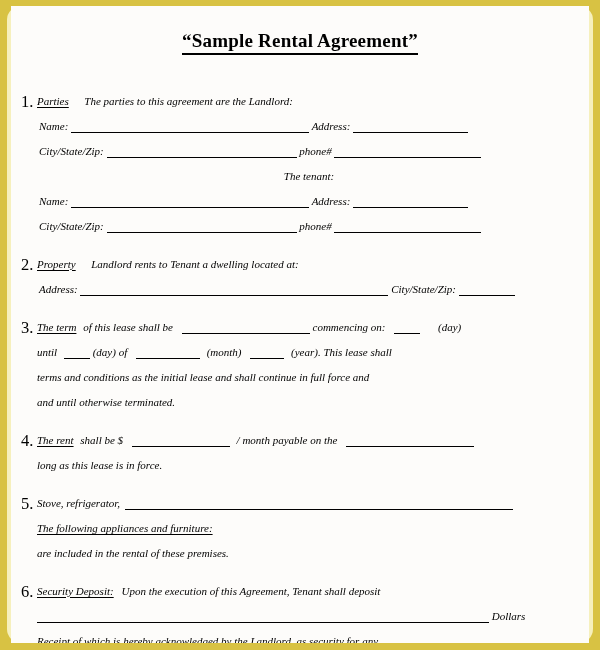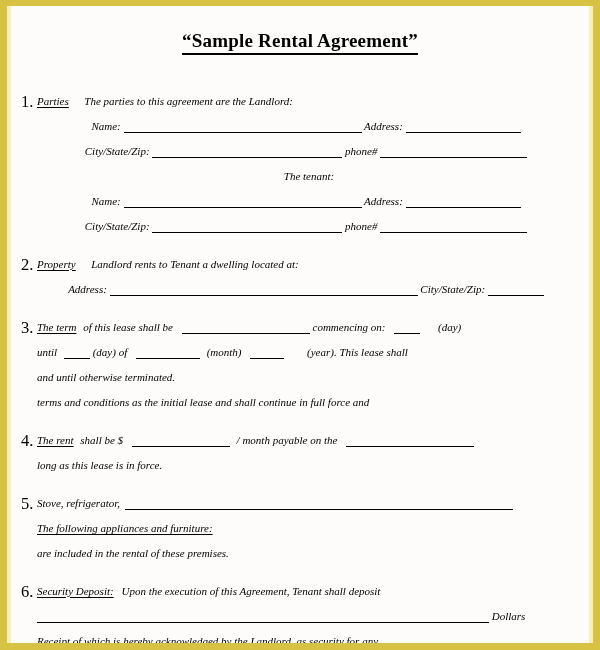--- a/index.html
+++ b/index.html
@@ -23,20 +23,21 @@
     background: #d8c243;
     padding: 6px 7px 7px 7px;
   }
   
   #document-inner-stripe {
     width: 100%;
     height: 100%;
     box-sizing: border-box;
     background: #f6f0bd;
     padding: 0px 4px 0px 4px;
+    border-radius: 14px;
   }
   #document-page {
     position: relative;
     width: 100%;
     height: 100%;
     box-sizing: border-box;
     background: #fdfcfa;
     padding: 0;
     overflow: hidden;
   }
@@ -98,21 +99,21 @@
     text-decoration: underline;
     text-underline-offset: 2px;
   }
   
   .blank {
     display: inline-block;
     border-bottom: 1.4px solid #000;
     vertical-align: -3px;
     height: 14px;
   }
-  .indent-1 { padding-left: 2px; text-align: center; }
+  .indent-1 { padding-left: 2px; }
   .indent-2 { padding-left: 8px; text-align: center; }
 </style>
 </head>
 <body>
 
 <div id="document-frame">
   <div id="document-inner-stripe">
     <div id="document-page">
 
       <div id="doc-title-wrap">
@@ -185,24 +186,24 @@
               <span class="blank" style="width:26px;margin-left:6px"></span>
               <span style="margin-left:15px">(day)</span>
             </div>
             <div class="line-row">
               <span>until</span>
               <span class="blank" style="width:26px;margin-left:4px"></span>
               <span style="">(day) of</span>
               <span class="blank" style="width:64px;margin-left:6px"></span>
               <span style="margin-left:4px">(month)</span>
               <span class="blank" style="width:34px;margin-left:6px"></span>
-              <span style="margin-left:20px">(year). This lease shall</span>
-            </div>
+              <span style="margin-left:4px">(year). This lease shall</span>
+            </div>
+            <div class="wrap-row">terms and conditions as the initial lease and shall continue in full force and</div>
             <div class="wrap-row">and until otherwise terminated.</div>
-            <div class="wrap-row">terms and conditions as the initial lease and shall continue in full force and</div>
           </div>
         </li>
 
         <li class="clause">
           <div class="clause-number">4.</div>
           <div class="clause-body">
             <div class="line-row">
               <span class="u">The rent</span>
               <span style="margin-left:4px">shall be $</span>
               <span class="blank" style="width:98px;margin-left:6px"></span>

